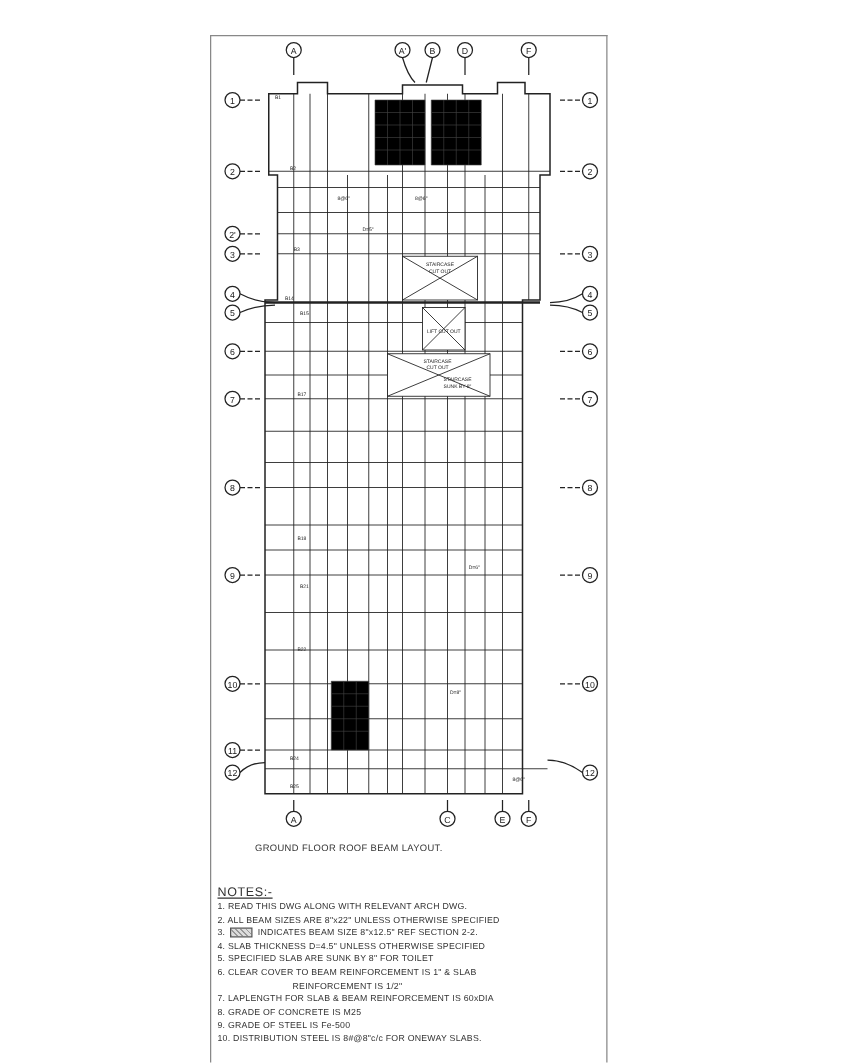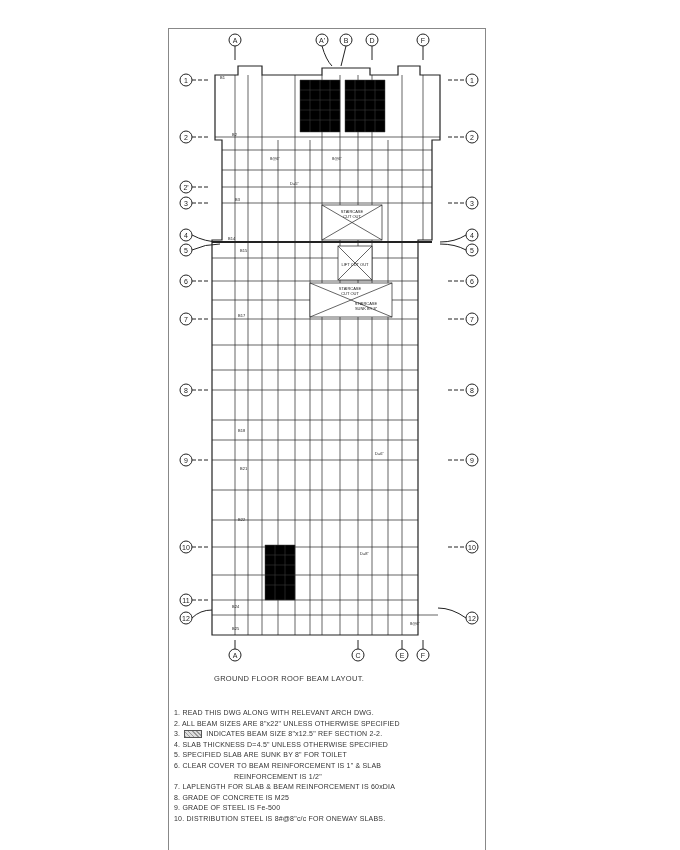--- a/index.html
+++ b/index.html
@@ -1,19 +1,19 @@
 <!DOCTYPE html>
 <html><head>
 <meta charset="utf-8">
 <style>
   html, body { margin:0; padding:0; background:#ffffff; }
   body { width:680px; height:850px; position:relative; overflow:hidden; font-family:"Liberation Sans", sans-serif; color:#222; }
   .sheet { position:absolute; left:168px; top:28px; width:316px; height:830px; border-left:1px solid #888; border-right:1px solid #888; border-top:1px solid #888; }
   svg.plan { position:absolute; left:0; top:0; }
-  .title { position:absolute; left:214px; top:674px; font-size:7.5px; letter-spacing:0.3px; color:#333;text-align:right; }
+  .title { position:absolute; left:204px; top:674px; font-size:7.5px; letter-spacing:0.3px; color:#333;text-align:right; }
   .notes { position:absolute; left:174px; top:708px; width:300px; font-size:7px; line-height:10.6px; color:#333; letter-spacing:0.2px; }
   .notes .hdr { font-size:10px; text-decoration:underline; line-height:13px; letter-spacing:0.5px; }
   .notes .row { white-space:nowrap; }
   .notes .ind { padding-left:60px; }
   .hatch { display:inline-block; width:16px; height:6px; border:1px solid #555; background:repeating-linear-gradient(45deg,#999 0 1px,#ddd 1px 3px); vertical-align:middle; margin:0 4px; }
 </style>
 </head>
 <body>
 
 <div class="sheet"></div>
@@ -225,20 +225,21 @@
       <text x="332" y="160">8@6"</text>
     <text x="375" y="455">D=6"</text>
       <text x="360" y="555">D=8"</text>
       <text x="410" y="625">8@6"</text>
   </g>
 </svg>
 
 <div class="title">GROUND FLOOR ROOF BEAM LAYOUT.</div>
 
 <div class="notes">
+  <div class="hdr">NOTES:-</div>
   <div class="row">1. READ THIS DWG ALONG WITH RELEVANT ARCH DWG.</div>
   <div class="row">2. ALL BEAM SIZES ARE 8"x22" UNLESS OTHERWISE SPECIFIED</div>
   <div class="row"><span>3.</span><span class="hatch"></span><span>INDICATES BEAM SIZE 8"x12.5"  REF SECTION 2-2.</span></div>
   <div class="row">4. SLAB THICKNESS D=4.5" UNLESS OTHERWISE SPECIFIED</div>
   <div class="row">5. SPECIFIED SLAB ARE SUNK BY 8" FOR TOILET</div>
   <div class="row">6.    CLEAR COVER TO BEAM REINFORCEMENT IS 1" &amp; SLAB</div>
   <div class="row ind">REINFORCEMENT IS 1/2"</div>
   <div class="row">7.    LAPLENGTH FOR SLAB &amp; BEAM REINFORCEMENT IS 60xDIA</div>
   <div class="row">8.    GRADE OF CONCRETE IS M25</div>
   <div class="row">9.    GRADE OF STEEL IS Fe-500</div>

